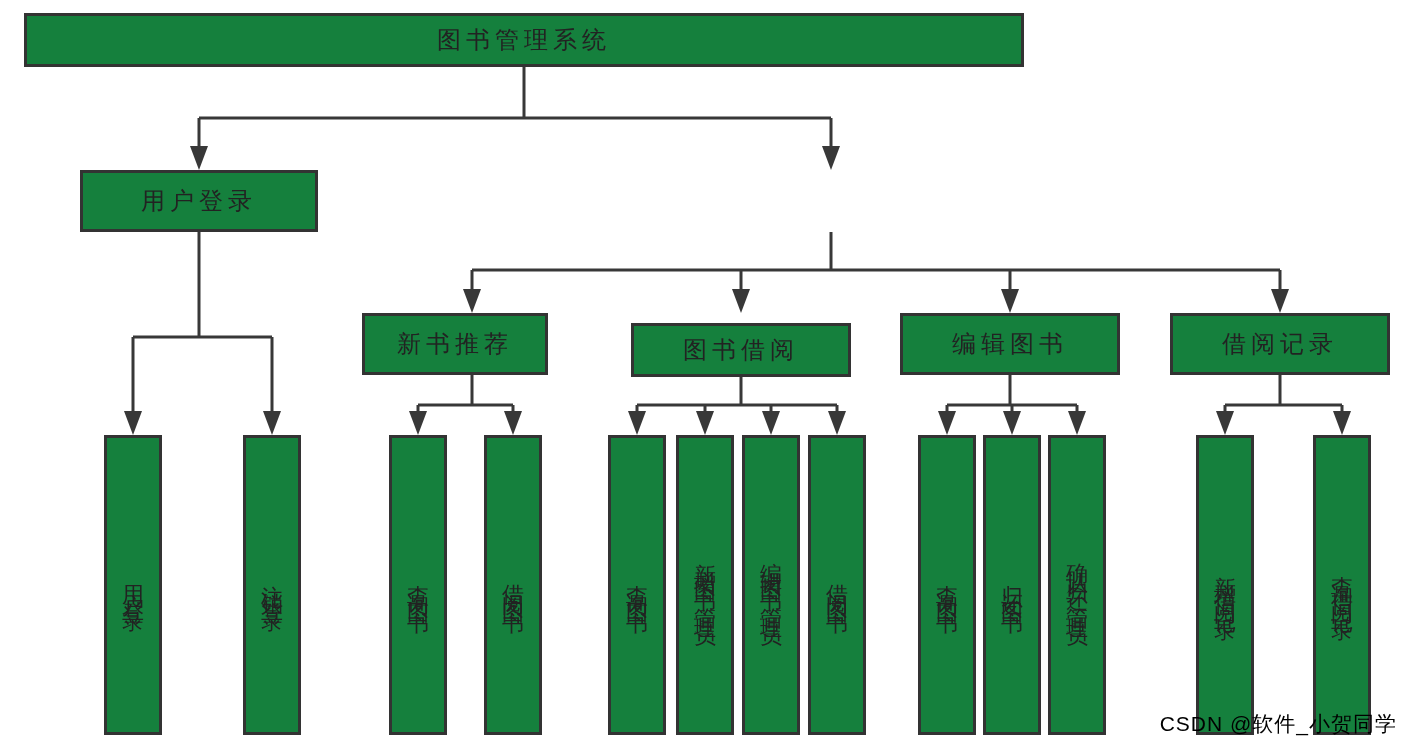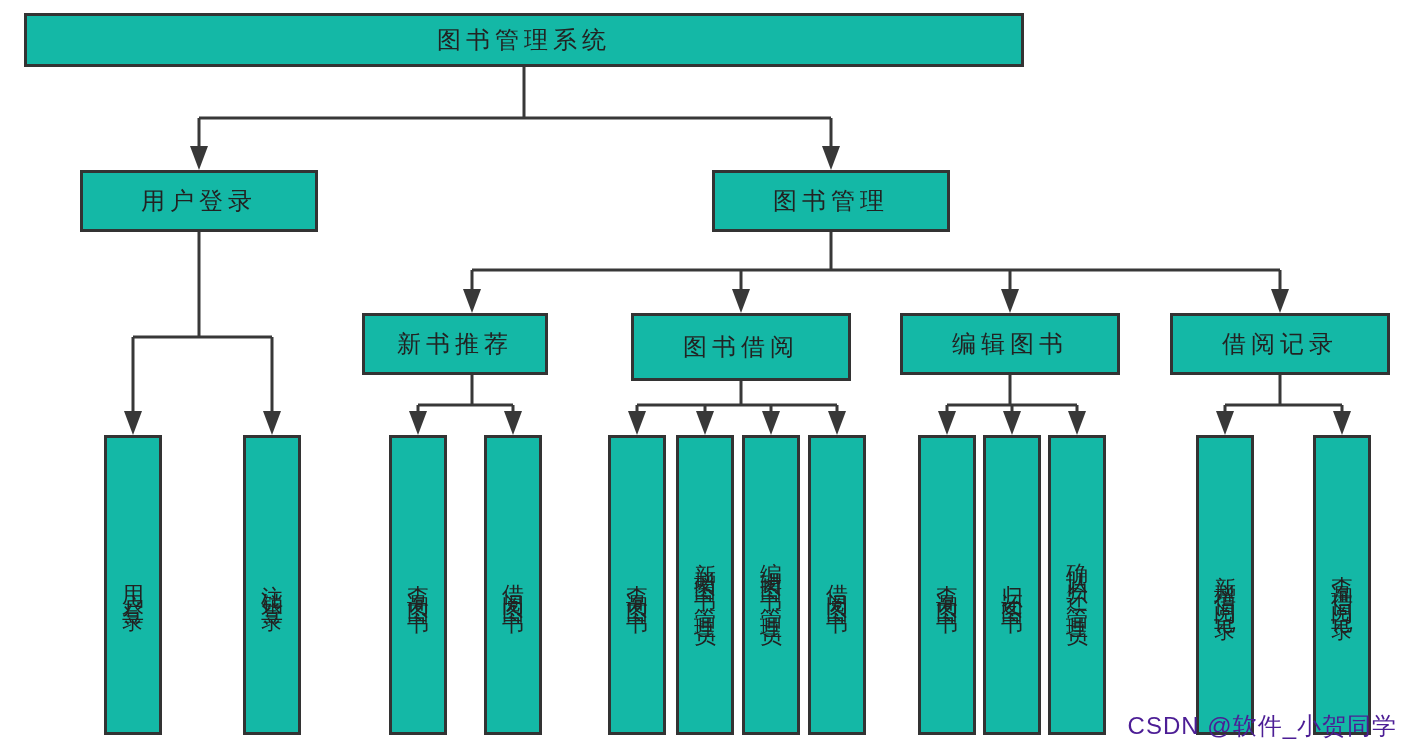--- a/index.html
+++ b/index.html
@@ -4,31 +4,31 @@
 <style>
   html,body{margin:0;padding:0;background:#ffffff;}
   .canvas{
     position:relative;width:1405px;height:747px;background:#ffffff;overflow:hidden;
     font-family:"Liberation Sans","DejaVu Sans",sans-serif;color:#222222;
   }
   .wires{position:absolute;left:0;top:0;width:1405px;height:747px;}
   .wires path, .wires line{stroke:#383838;stroke-width:3;fill:none;}
   .wires polygon{fill:#383838;stroke:none;}
   .box{
-    position:absolute;box-sizing:border-box;border:3px solid #333333;background:#14b8a6;
+    position:absolute;box-sizing:border-box;border:3px solid #333333;background:#15803d;
     display:flex;align-items:center;justify-content:center;
   }
   .h-label{font-size:24px;letter-spacing:5px;white-space:nowrap;}
   .leaf-label{
     writing-mode:vertical-lr;text-orientation:upright;
     font-size:22px;letter-spacing:9px;line-height:1;white-space:nowrap;
   }
   .watermark{
-    position:absolute;right:8px;top:710px;font-size:24px;letter-spacing:1px;
-    color:#4c1d95;white-space:nowrap;
+    position:absolute;right:8px;top:710px;font-size:21px;letter-spacing:1px;
+    color:#000000;white-space:nowrap;
   }
 </style>
 </head>
 <body>
 
 <div class="canvas">
 
   <svg class="wires" viewBox="0 0 1405 747">
 
     <g>
@@ -79,28 +79,25 @@
     </g>
   </svg>
 
   <div class="box" style="left:24px;top:13px;width:1000px;height:54px">
     <span class="h-label">图书管理系统</span>
   </div>
 
   <div class="box" style="left:80px;top:170px;width:238px;height:62px">
     <span class="h-label">用户登录</span>
   </div>
-  <div class="box" style="left:712px;top:170px;width:238px;height:62px">
-    <span class="h-label">图书管理</span>
-  </div>
 
   <div class="box" style="left:362px;top:313px;width:186px;height:62px">
     <span class="h-label">新书推荐</span>
   </div>
-  <div class="box" style="left:631px;top:313px;width:220px;height:68px">
+  <div class="box" style="left:631px;top:323px;width:220px;height:54px">
     <span class="h-label">图书借阅</span>
   </div>
   <div class="box" style="left:900px;top:313px;width:220px;height:62px">
     <span class="h-label">编辑图书</span>
   </div>
   <div class="box" style="left:1170px;top:313px;width:220px;height:62px">
     <span class="h-label">借阅记录</span>
   </div>
 
   <div class="box" style="left:104px;top:435px;width:58px;height:300px">

